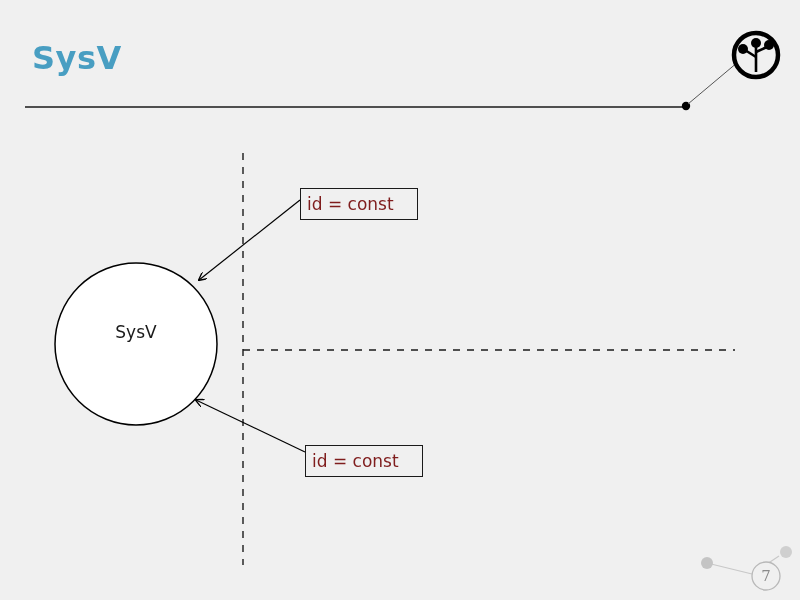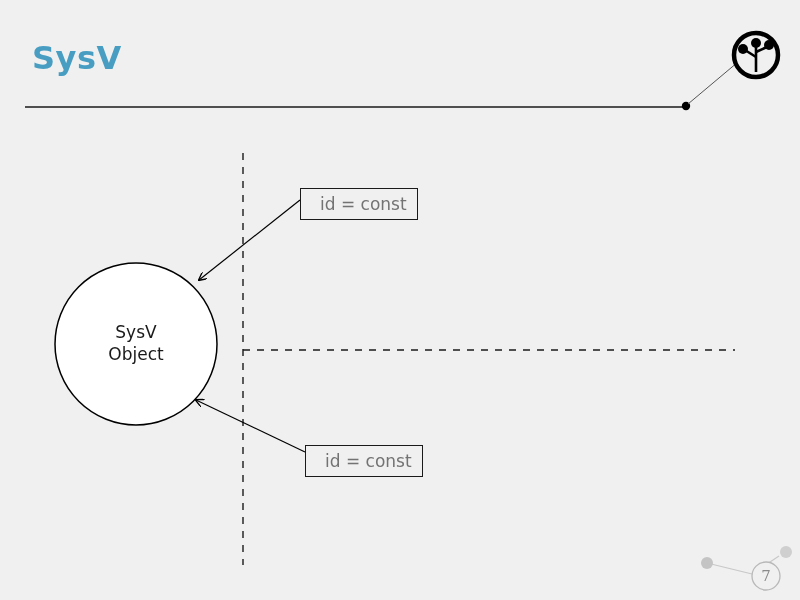--- a/index.html
+++ b/index.html
@@ -51,25 +51,25 @@
     line-height: 1.28;
     white-space: nowrap;
   }
   .annotation-box {
     position: absolute;
     background: #f0f0f0;
     border: 1px solid #1a1a1a;
     box-sizing: border-box;
     font-family: "DejaVu Sans", sans-serif;
     font-size: 17px;
-    color: #737373;
+    color: #7f1d1d;
     display: flex;
     align-items: center;
     justify-content: flex-start;
-    padding-left: 19px;
+    padding-left: 6px;
     white-space: nowrap;
   }
   .page-number {
     position: absolute;
     font-family: "DejaVu Serif", serif;
     font-size: 15px;
     color: #8a8a8a;
     text-align: center;
     width: 26px;
     line-height: 26px;
@@ -107,21 +107,20 @@
     <circle cx="136" cy="344" r="81" fill="#ffffff" stroke="#000000" stroke-width="1.5"></circle>
 
     <line x1="300" y1="200" x2="199" y2="280" stroke="#000000" stroke-width="1.2" marker-end="url(#arrowhead)"></line>
     <line x1="305" y1="452" x2="196" y2="400" stroke="#000000" stroke-width="1.2" marker-end="url(#arrowhead)"></line>
   </svg>
 
   <h1 class="slide-title">SysV</h1>
 
   <div class="node-label" style="left:56px; top:322px; width:160px;">
     <div>SysV</div>
-    <div>Object</div>
   </div>
 
   <div class="annotation-box" style="left:300px; top:188px; width:118px; height:32px;">id = const</div>
 
   <div class="annotation-box" style="left:305px; top:445px; width:118px; height:32px;">id = const</div>
 
   <svg style="position:absolute; left:690px; top:540px; width:110px; height:60px;" viewBox="690 540 110 60">
     <line x1="707" y1="563" x2="752" y2="574" stroke="#c8c8c8" stroke-width="1.2"></line>
     <line x1="779" y1="556" x2="764" y2="566" stroke="#c8c8c8" stroke-width="1.2"></line>
     <circle cx="707" cy="563" r="6" fill="#c4c4c4"></circle>

